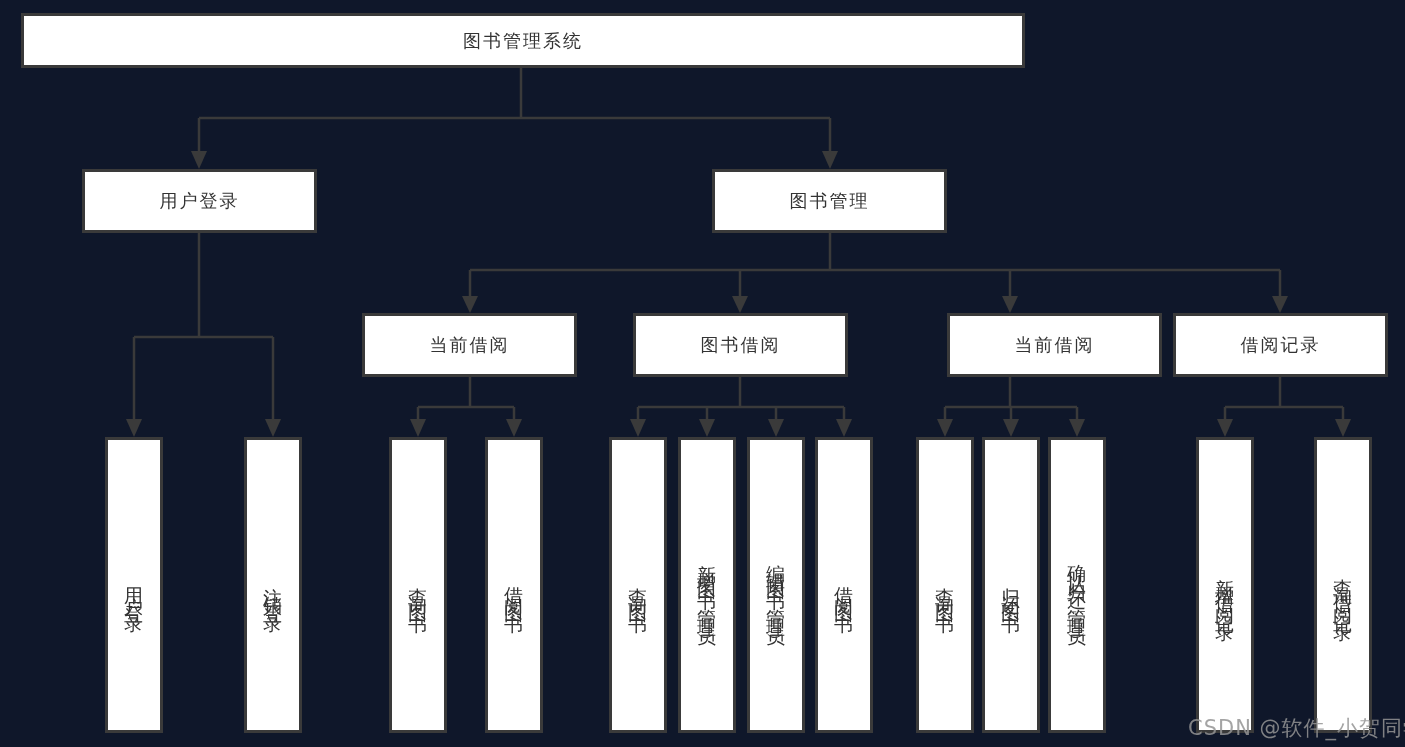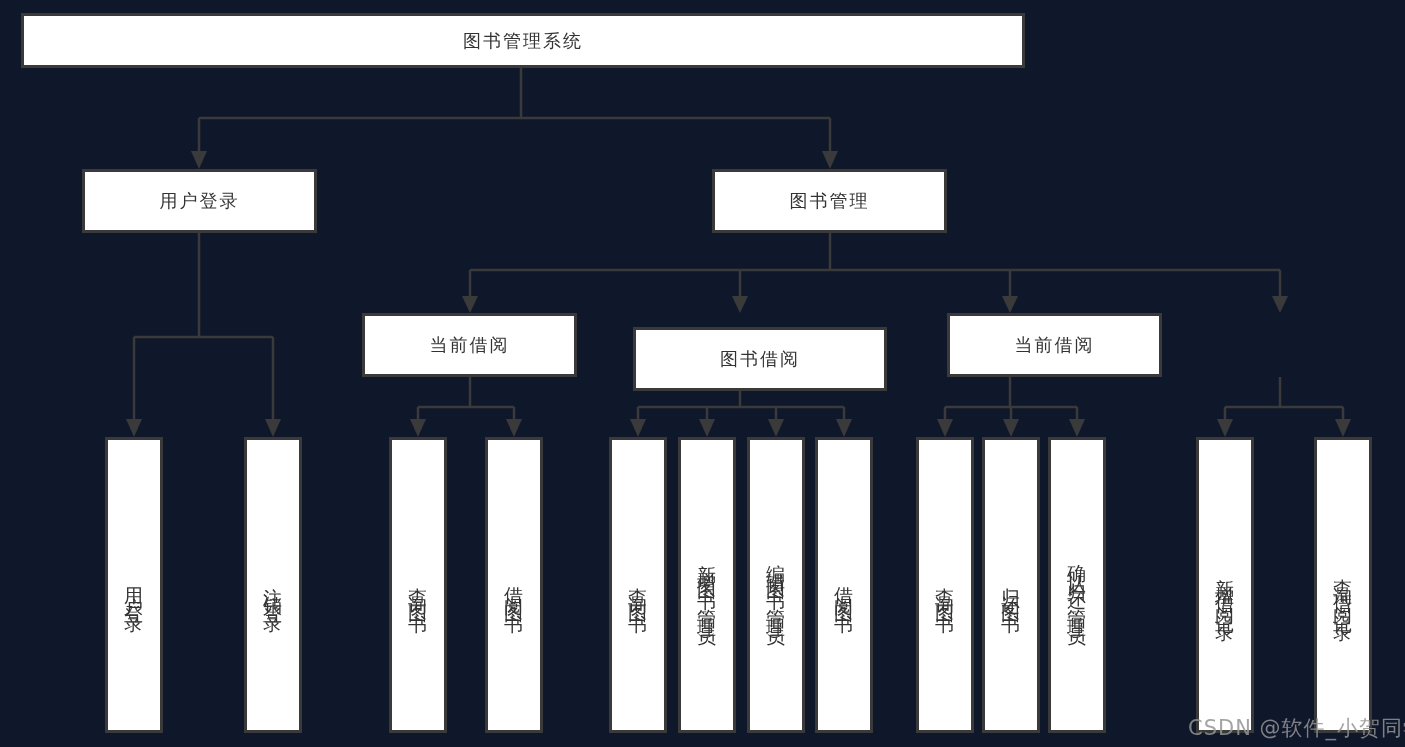--- a/index.html
+++ b/index.html
@@ -113,25 +113,28 @@
   <div class="node hbox" style="left:82px; top:169px; width:235px; height:64px;">
     <span>用户登录</span>
   </div>
   <div class="node hbox" style="left:712px; top:169px; width:235px; height:64px;">
     <span>图书管理</span>
   </div>
 
   <div class="node hbox" style="left:362px; top:313px; width:215px; height:64px;">
     <span>当前借阅</span>
   </div>
-  <div class="node hbox" style="left:633px; top:327px; width:254px; height:64px;">
+  <div class="node hbox" style="left:633px; top:313px; width:215px; height:64px;">
     <span>图书借阅</span>
   </div>
   <div class="node hbox" style="left:947px; top:313px; width:215px; height:64px;">
     <span>当前借阅</span>
+  </div>
+  <div class="node hbox" style="left:1173px; top:313px; width:215px; height:64px;">
+    <span>借阅记录</span>
   </div>
 
   <div class="node leaf" style="left:105px; top:437px; width:58px; height:296px;">
     <span class="vtext">用户登录</span>
   </div>
   <div class="node leaf" style="left:244px; top:437px; width:58px; height:296px;">
     <span class="vtext">注销登录</span>
   </div>
 
   <div class="node leaf" style="left:389px; top:437px; width:58px; height:296px;">

